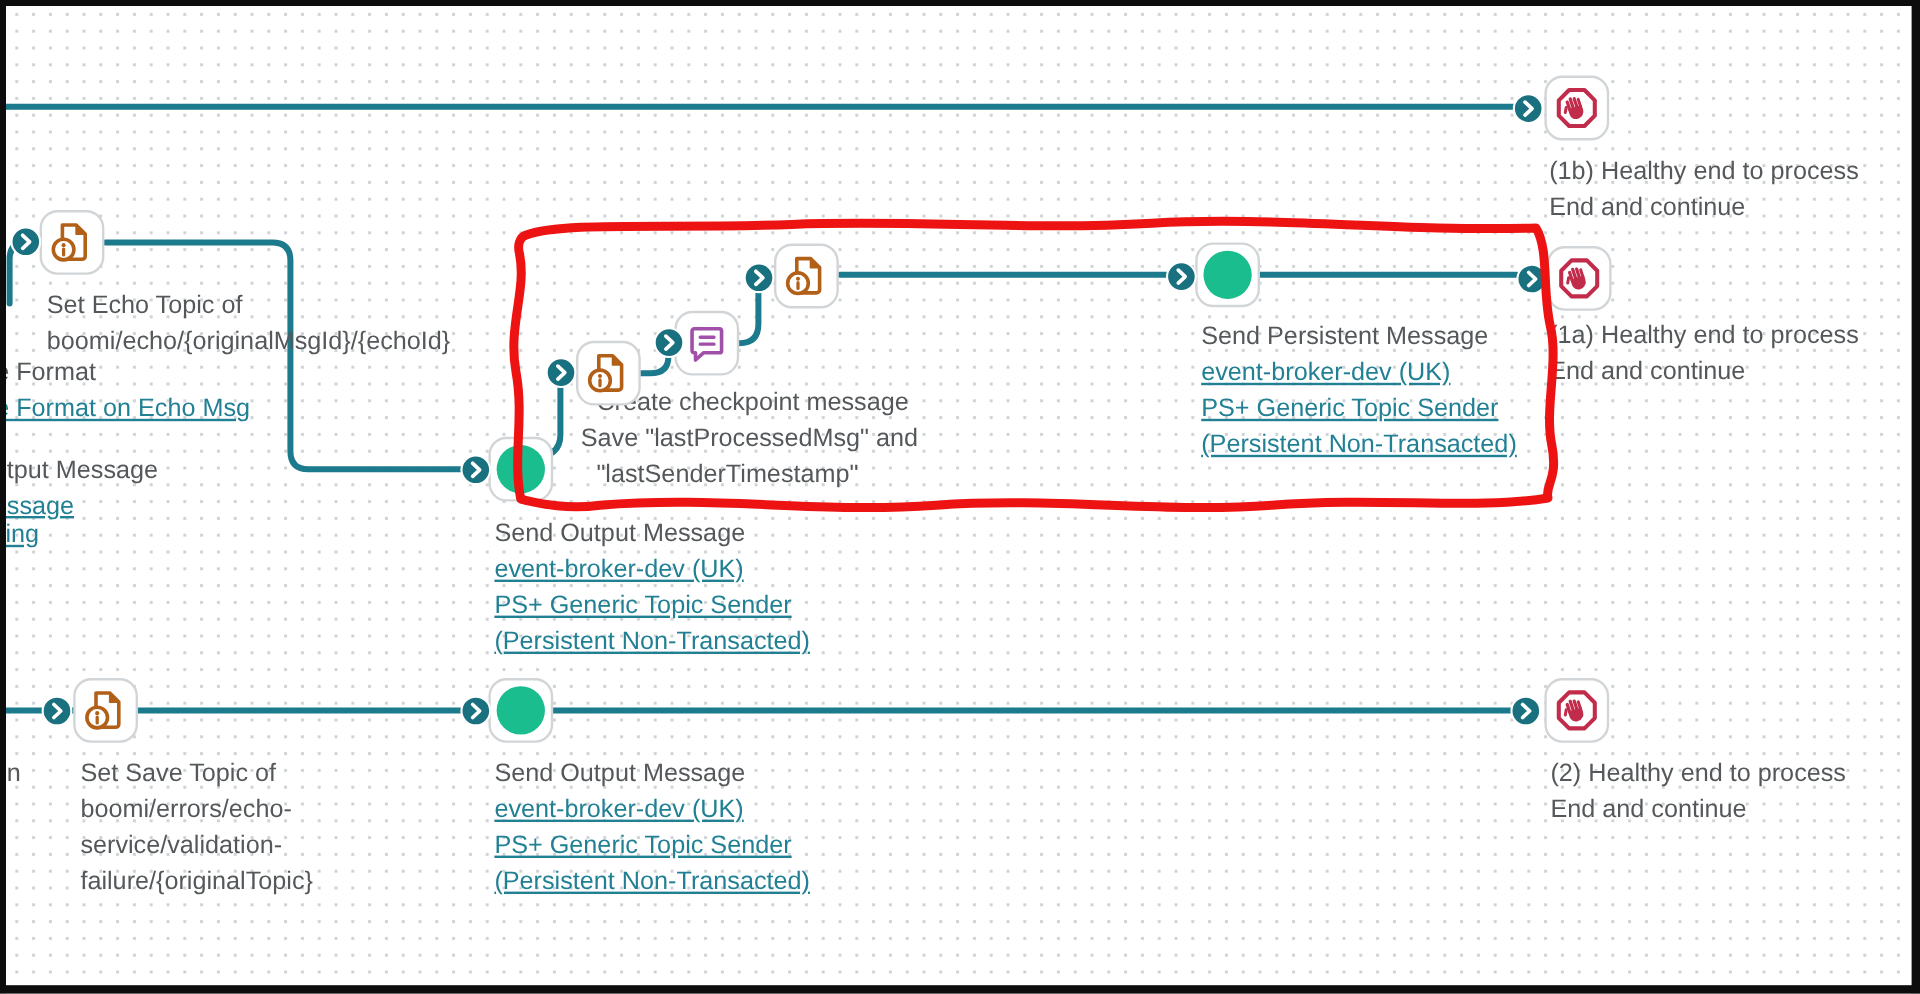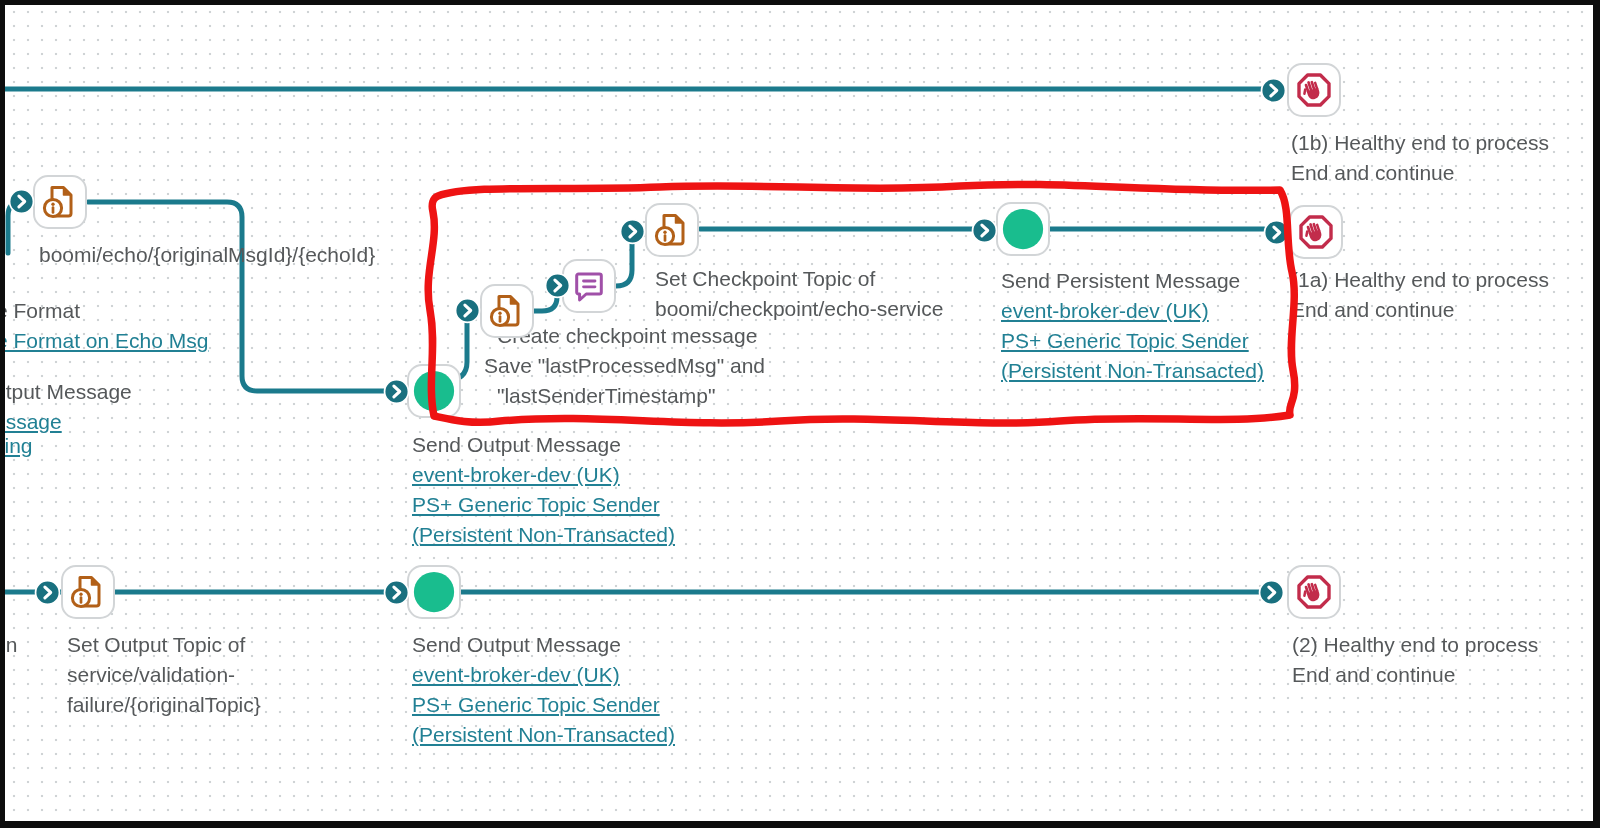--- a/index.html
+++ b/index.html
@@ -104,20 +104,21 @@
       <svg>
         <use href="#sym-chevron"></use>
       </svg>
     </div>
   <div class="node" style="left:33px;top:175px">
     <svg>
         <use href="#sym-doc"></use>
       </svg>
   </div>
   <div class="lbl t-gray" style="left:39px;top:240px">
+    <div>Set Echo Topic of</div>
     <div>boomi/echo/{originalMsgId}/{echoId}</div>
   </div>
 
   <div class="lbl t-gray" style="left:-4px;top:296px">e Format</div>
   <div class="lbl t-teal" style="left:-4px;top:326px">e Format on Echo Msg</div>
   <div class="lbl t-gray" style="left:-6px;top:377px">utput Message</div>
   <div class="lbl t-teal" style="left:-6px;top:407px">essage</div>
   <div class="lbl t-teal" style="left:-6px;top:431px">sing</div>
 
   <div class="chev" style="left:383px;top:378px">
@@ -165,24 +166,20 @@
   <div class="chev" style="left:619px;top:218px">
       <svg>
         <use href="#sym-chevron"></use>
       </svg>
     </div>
   <div class="node" style="left:645px;top:203px">
     <svg>
         <use href="#sym-doc"></use>
       </svg>
   </div>
-  <div class="lbl t-gray" style="left:655px;top:264px">
-    <div>Set Checkpoint Topic of</div>
-    <div>boomi/checkpoint/echo-service</div>
-  </div>
 
   <div class="chev" style="left:971px;top:217px">
       <svg>
         <use href="#sym-chevron"></use>
       </svg>
     </div>
   <div class="node green" style="left:996px;top:202px">
     <svg>
         <use href="#sym-green"></use>
       </svg>
@@ -214,21 +211,22 @@
         <use href="#sym-chevron"></use>
       </svg>
     </div>
   <div class="node" style="left:61px;top:565px">
     <svg>
         <use href="#sym-doc"></use>
       </svg>
   </div>
   <div class="lbl t-gray" style="left:-6px;top:630px">on</div>
   <div class="lbl t-gray" style="left:67px;top:630px">
-    <div>Set Output Topic of</div>
+    <div>Set Save Topic of</div>
+    <div>boomi/errors/echo-</div>
     <div>service/validation-</div>
     <div>failure/{originalTopic}</div>
   </div>
 
   <div class="chev" style="left:383px;top:579px">
       <svg>
         <use href="#sym-chevron"></use>
       </svg>
     </div>
   <div class="node green" style="left:407px;top:565px">

